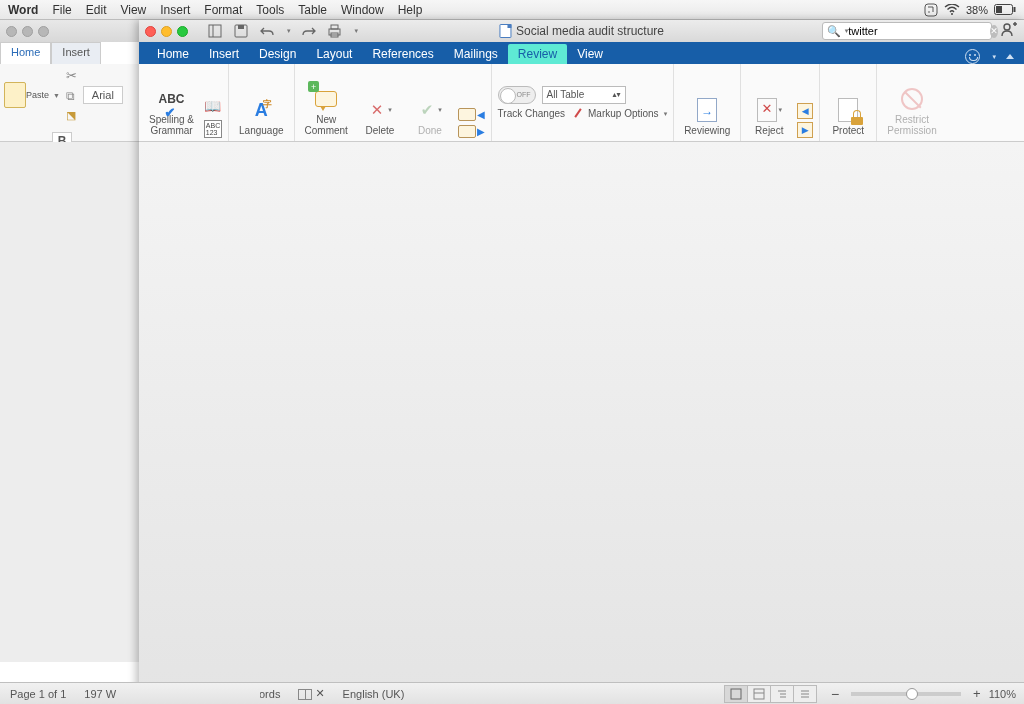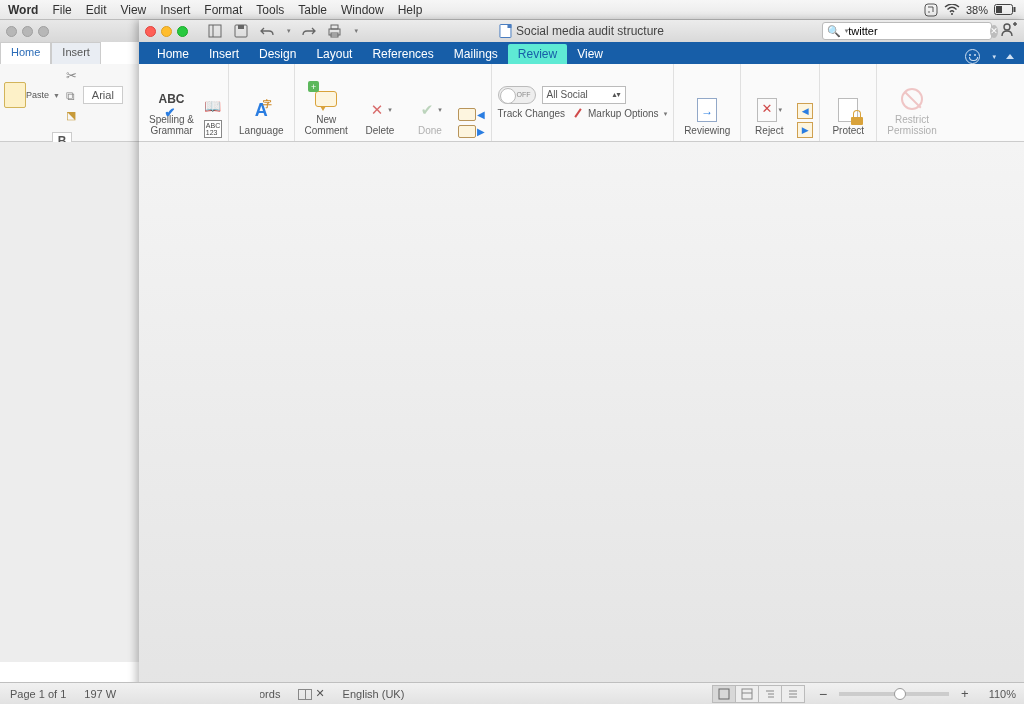--- a/index.html
+++ b/index.html
@@ -341,21 +341,21 @@
       </div>
     </div>
 
     <div class="rgroup" style="min-width:160px;">
       <div style="display:flex;flex-direction:column;align-items:flex-start;gap:3px;flex:1;justify-content:center;width:100%;">
         <div style="display:flex;align-items:center;gap:6px;">
           <div class="toggle-off">
               <span>OFF</span>
             </div>
           <div class="markup-sel">
-              <span>All Social</span>
+              <span>All Table</span>
               <span style="font-size:8px;">▴▾</span>
             </div>
         </div>
         <div style="display:flex;align-items:center;gap:6px;">
           <span class="lbl">Track Changes</span>
           <div class="markup-opts">
               <span class="pen-ic"></span>
               <span>Markup Options</span>
               <span class="dd-caret">▾</span>
             </div>
@@ -443,15 +443,15 @@
           <svg width="12" height="12">
             <line x1="2" y1="3" x2="10" y2="3" stroke="#888"></line>
             <line x1="2" y1="6" x2="10" y2="6" stroke="#888"></line>
             <line x1="2" y1="9" x2="10" y2="9" stroke="#888"></line>
           </svg>
         </div>
     </div>
     <span style="font-size:14px;padding:0 4px;">−</span>
     <div class="zoom-slider"></div>
     <span style="font-size:13px;padding:0 4px;">+</span>
-    <span style="margin-left:16px;">110%</span>
+    <span style="margin-left:4px;">110%</span>
   </div>
 </div>
 
 </body></html>

